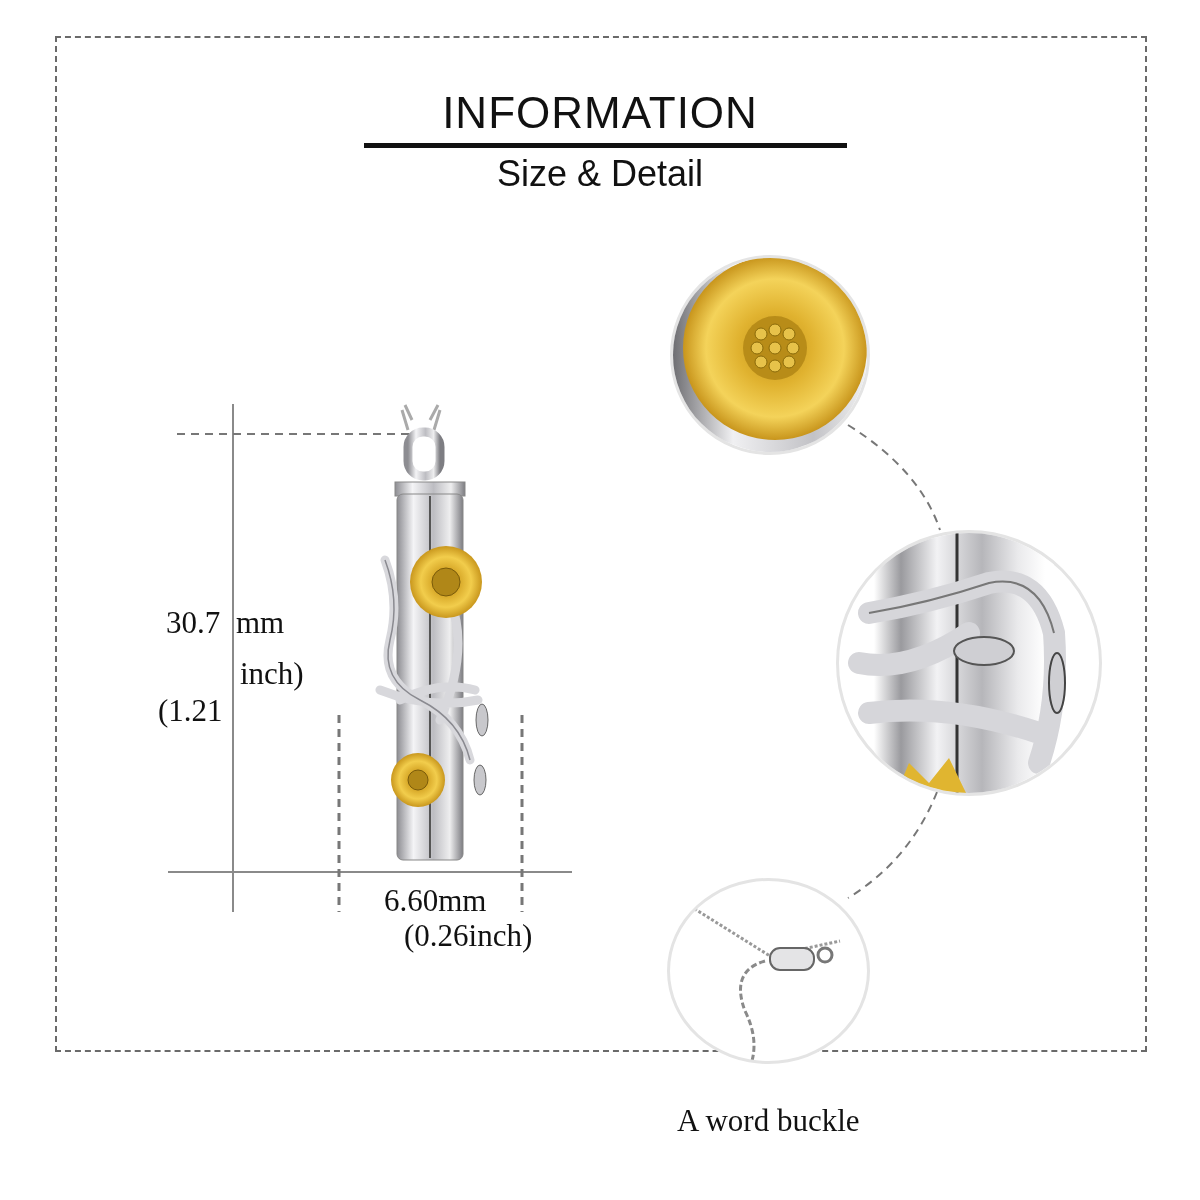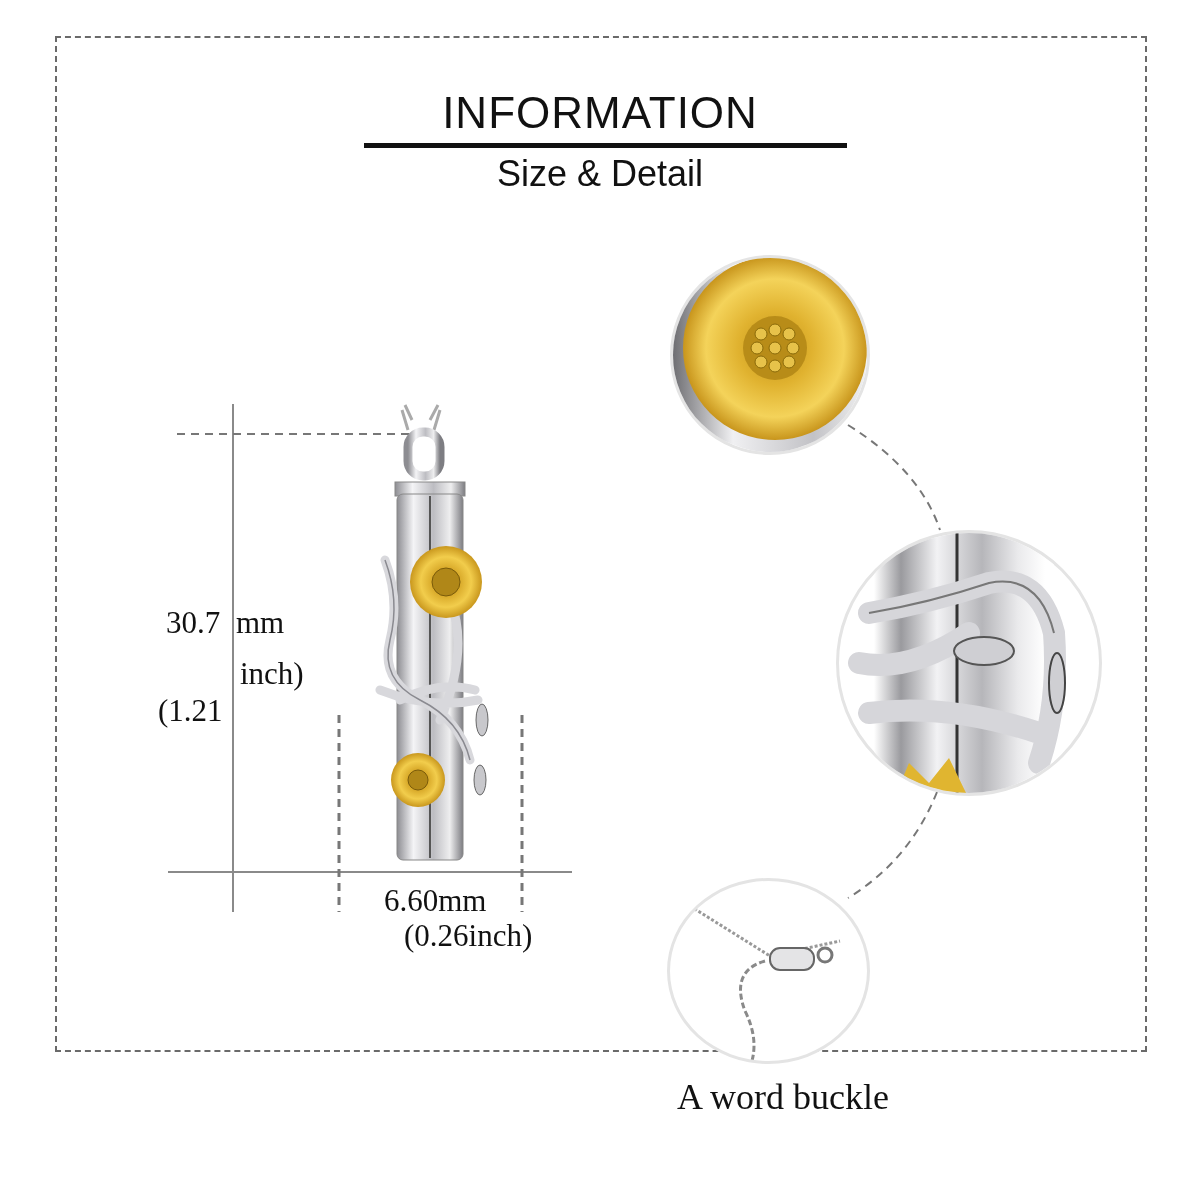--- a/index.html
+++ b/index.html
@@ -5,21 +5,21 @@
   html, body { margin:0; padding:0; }
   body { width:1200px; height:1200px; background:#ffffff; position:relative; overflow:hidden; font-family:"Liberation Sans", sans-serif; }
   .frame { position:absolute; left:55px; top:36px; width:1092px; height:1016px; border:2px dashed #6a6a6a; box-sizing:border-box; }
   .title { position:absolute; left:360px; top:80px; width:480px; text-align:center; font-family:"Liberation Sans", sans-serif; font-size:44px; color:#111; letter-spacing:1px; line-height:66px; }
   .title-rule { position:absolute; left:364px; top:143px; width:483px; height:5px; background:#111; }
   .subtitle { position:absolute; left:360px; top:152px; width:480px; text-align:center; font-size:36px; color:#111; line-height:44px; }
   .serif { font-family:"Liberation Serif", serif; color:#111; }
   .dim-h { position:absolute; font-size:31px; line-height:32px; }
   svg.overlay { position:absolute; left:0; top:0; }
   .circle { position:absolute; border-radius:50%; border:3px solid #e4e4e4; box-sizing:border-box; overflow:hidden; background:#fff; }
-  .caption { position:absolute; font-size:36px; line-height:32px; }
+  .caption { position:absolute; font-size:31px; line-height:32px;margin-top:24px; }
 </style>
 </head>
 <body>
 
 <div class="frame"></div>
 
 <div class="title">INFORMATION</div>
 <div class="title-rule"></div>
 <div class="subtitle">Size &amp; Detail</div>
 

